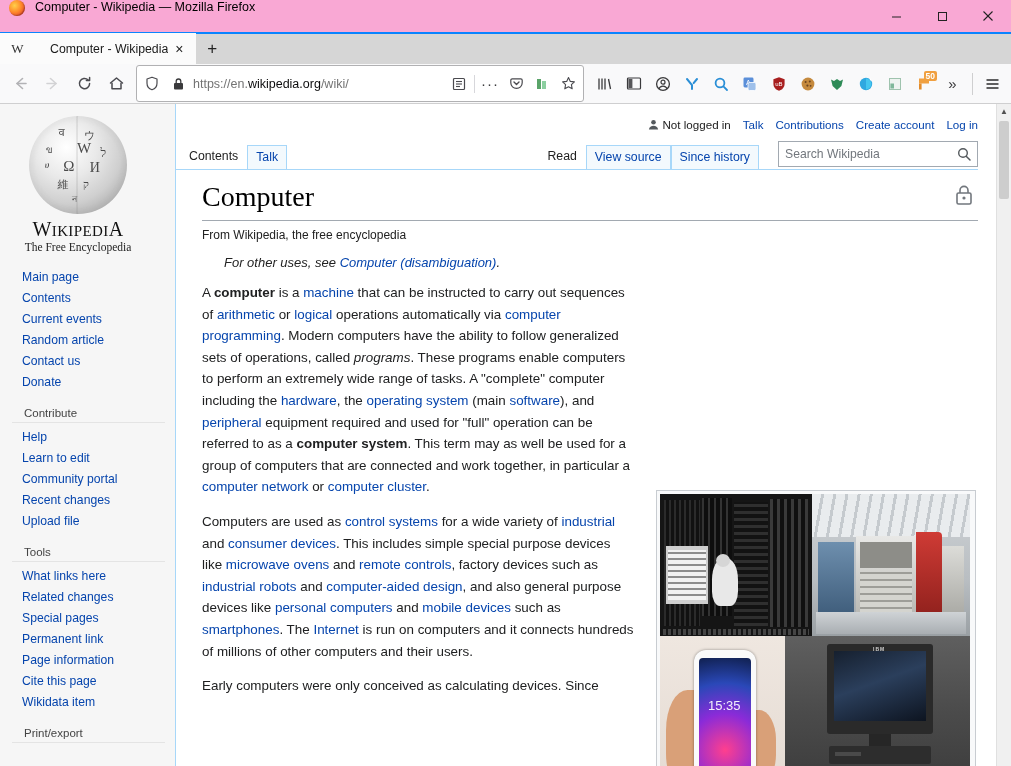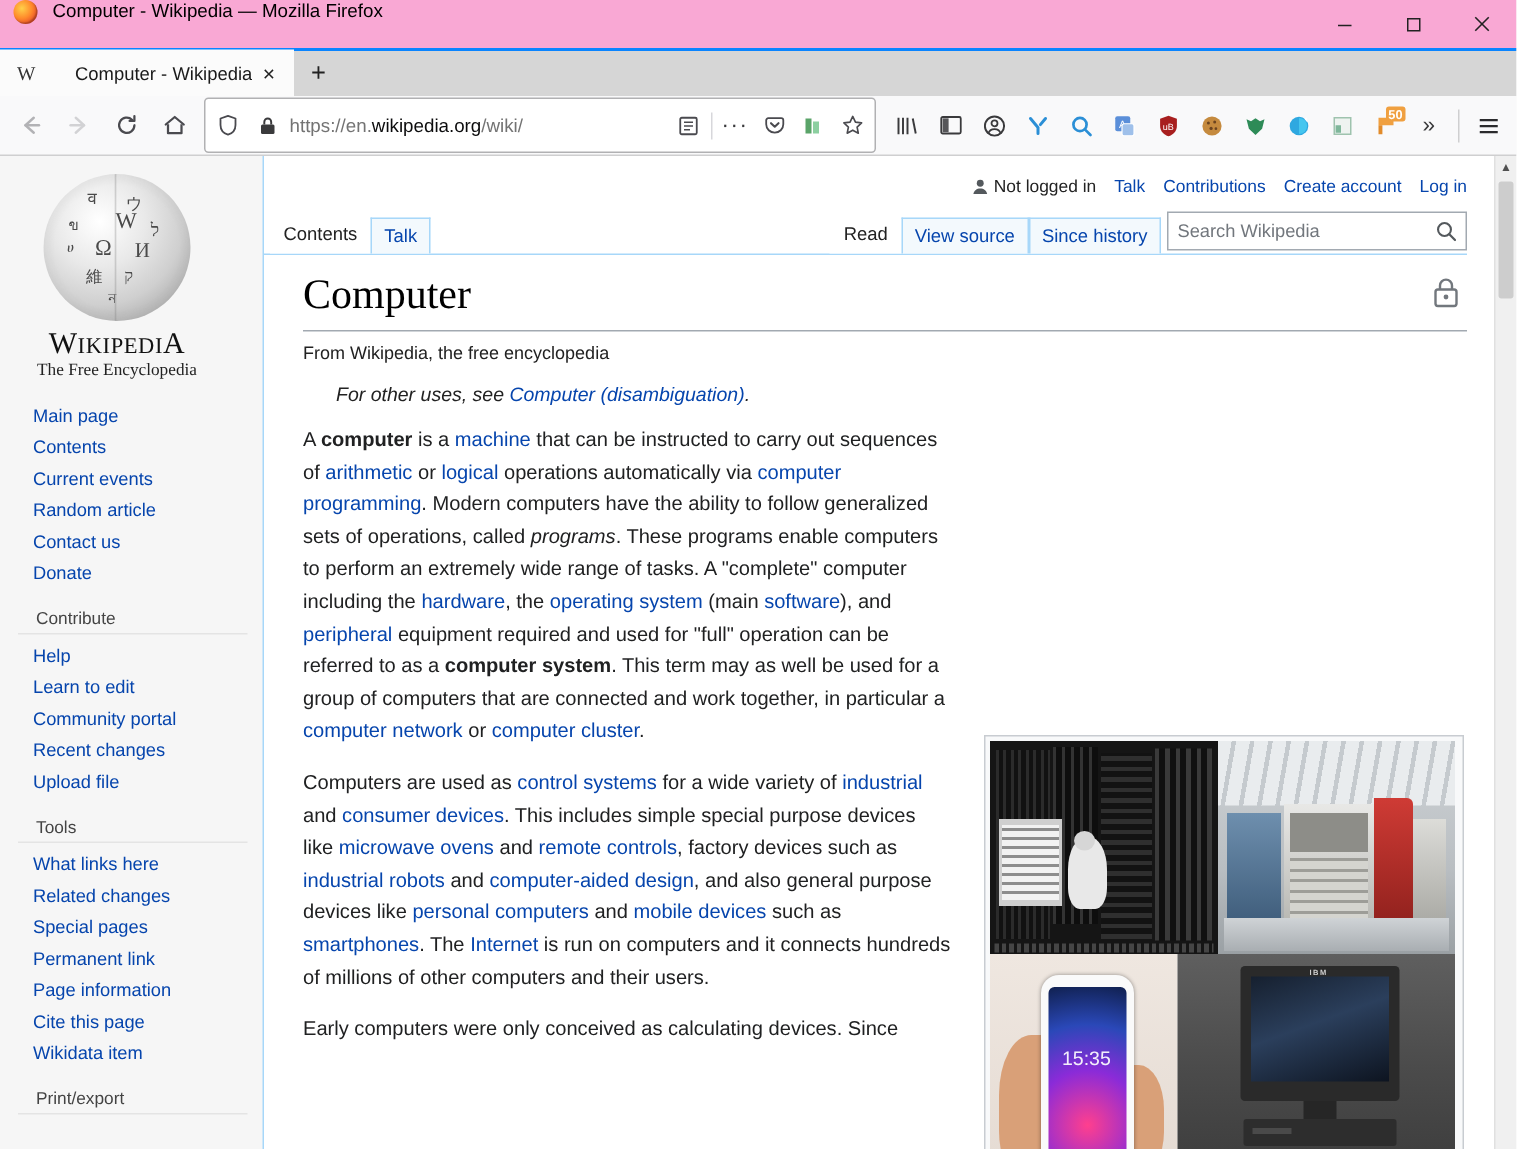--- a/index.html
+++ b/index.html
@@ -85,21 +85,21 @@
   #usernav .uitem { color: #0645ad; white-space: nowrap; }
   #usernav .uplain { color: #222; display: flex; align-items: center; gap: 4px; white-space: nowrap; }
 
   #tabrow { display: flex; align-items: flex-end; height: 30px; padding-left: 4px; position: relative;
     border-bottom: 1px solid #a7d7f9; margin: 6px 18px 0 0; }
   .wtab { font-size: 12.3px; padding: 5px 9px 5px 9px; color: #0645ad; line-height: 15px; }
   .wtab.sel { color: #222; background: #fff; }
   .wtab.inact { background: #f3f9fd; border: 1px solid #a7d7f9; border-bottom: none; color: #0645ad; padding: 4px 8px; }
   #tabrow .spacer { flex: 1 1 auto; }
   #searchbox { display: flex; align-items: center; width: 200px; height: 26px; border: 1px solid #a2a9b1;
-    background: #fff; margin-left: 4px; margin-bottom: 2px; padding: 0 6px; }
+    background: #fff; margin-left: 19px; margin-bottom: 2px; padding: 0 6px; }
   #searchbox input { border: none; outline: none; flex: 1 1 auto; font-size: 12.2px; color: #222;
     font-family: "Liberation Sans", sans-serif; background: transparent; min-width: 0; }
   #searchbox input::placeholder { color: #72777d; }
 
   #articlebody { padding: 10px 18px 0 26px; position: relative; }
   h1#firstHeading { font-family: "Liberation Serif", serif; font-weight: normal; font-size: 28px;
     color: #000; border-bottom: 1px solid #a2a9b1; padding-bottom: 6px; line-height: 34px; }
   #protect-icon { position: absolute; right: 22px; top: 14px; }
   #siteSub { font-size: 12px; color: #222; margin-top: 7px; }
   .hatnote { font-style: italic; font-size: 13px; color: #222; margin: 13px 0 0 22px; }

